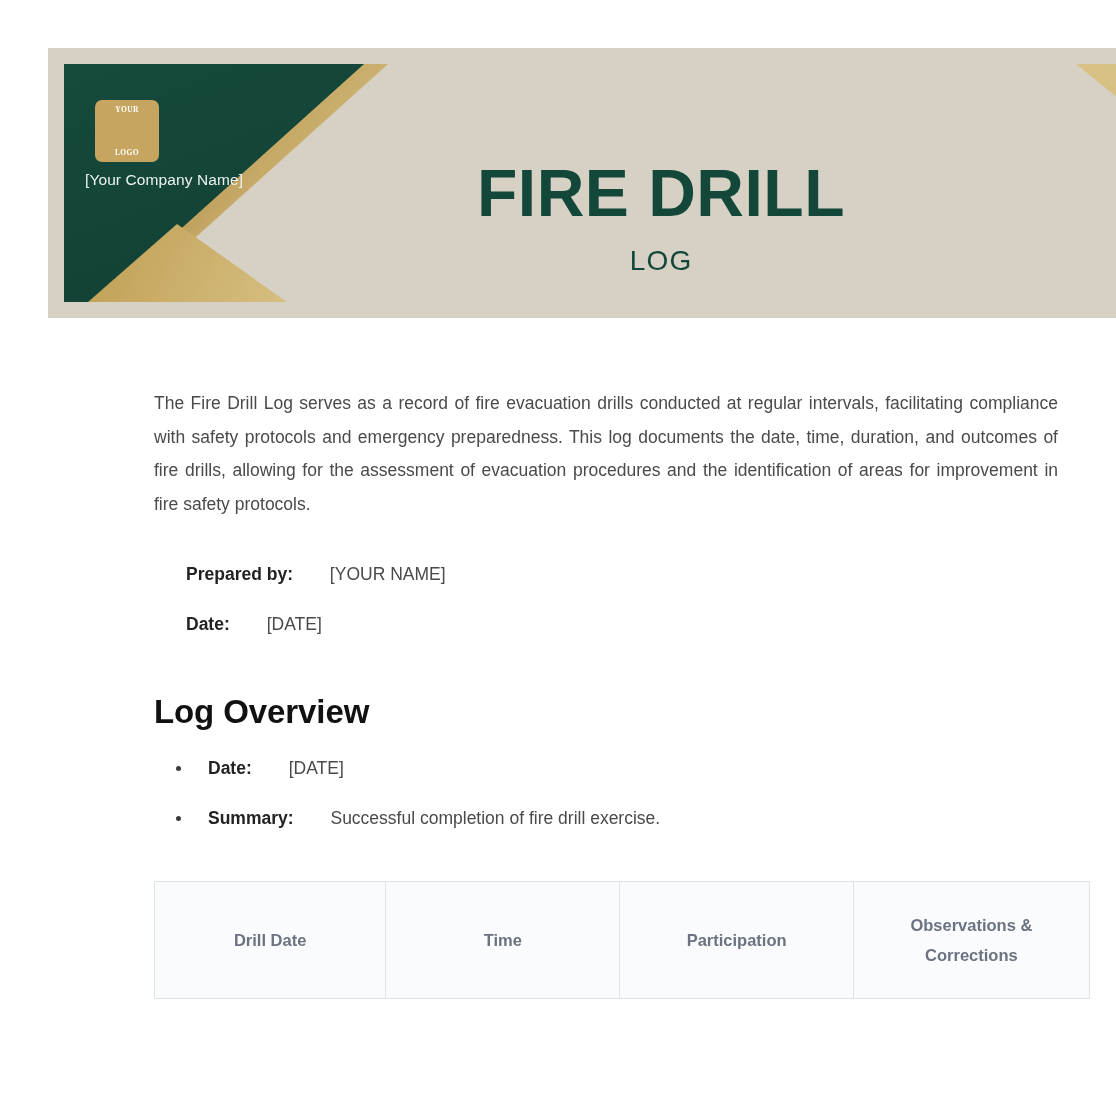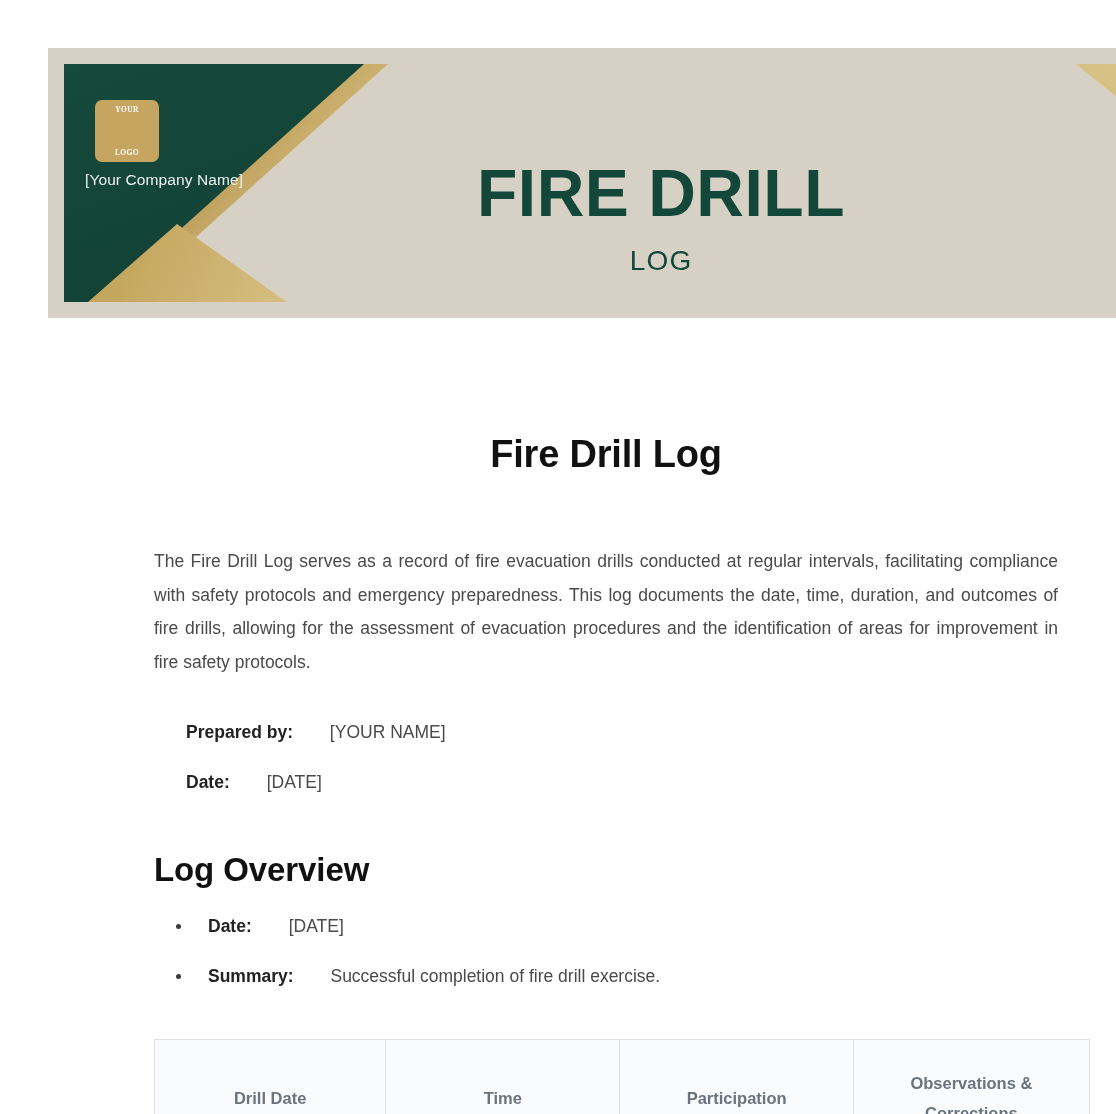--- a/index.html
+++ b/index.html
@@ -224,21 +224,20 @@
   <div class="company-name">[Your Company Name]</div>
 
   <div class="banner-title">
     <div class="banner-title-main">FIRE DRILL</div>
     <div class="banner-title-sub">LOG</div>
   </div>
 </div>
 
 <div class="page">
 
-  <h1 class="doc-title">Fire Drill Log</h1>
 
   <p class="intro">The Fire Drill Log serves as a record of fire evacuation drills conducted at regular intervals, facilitating compliance with safety protocols and emergency preparedness. This log documents the date, time, duration, and outcomes of fire drills, allowing for the assessment of evacuation procedures and the identification of areas for improvement in fire safety protocols.</p>
 
   <div class="meta-block">
     <div class="meta-row">
       <b>Prepared by:</b>
       <span>[YOUR NAME]</span>
     </div>
     <div class="meta-row">
       <b>Date:</b>

